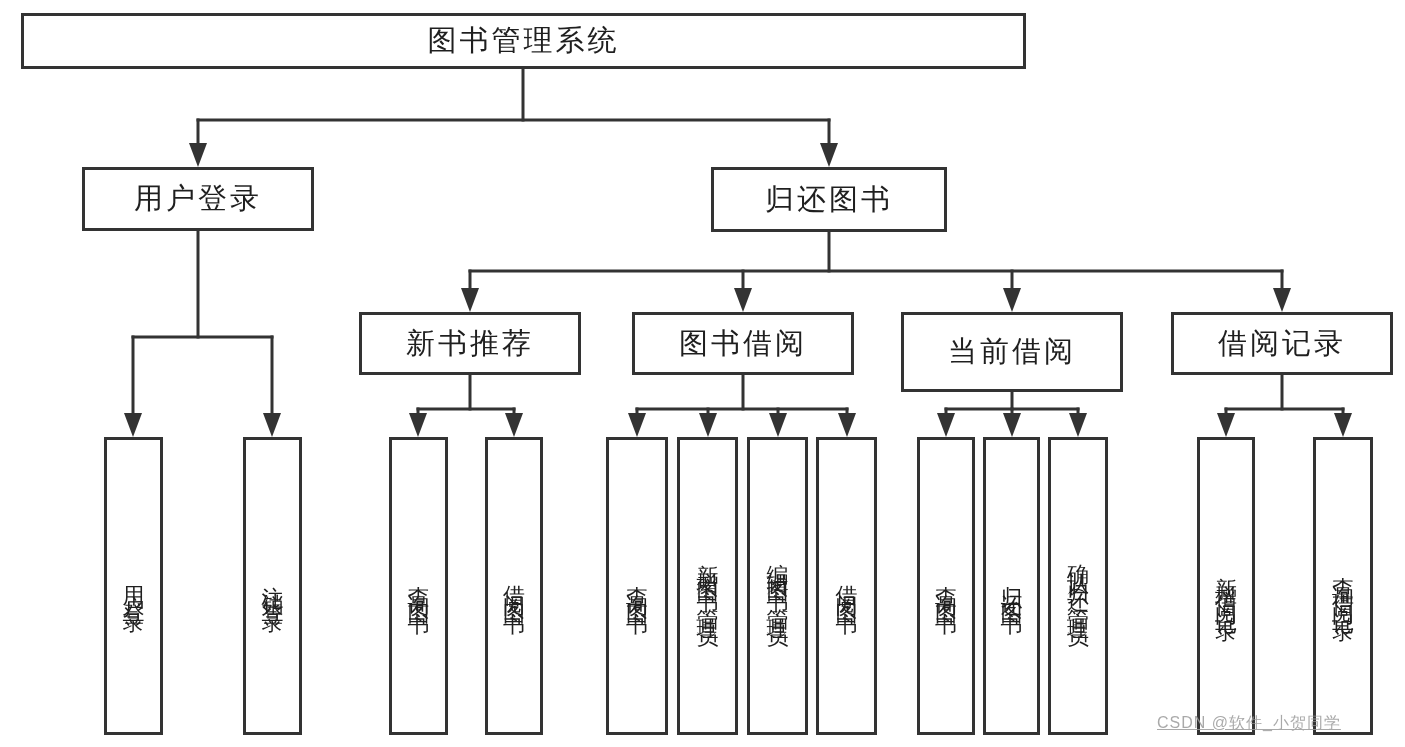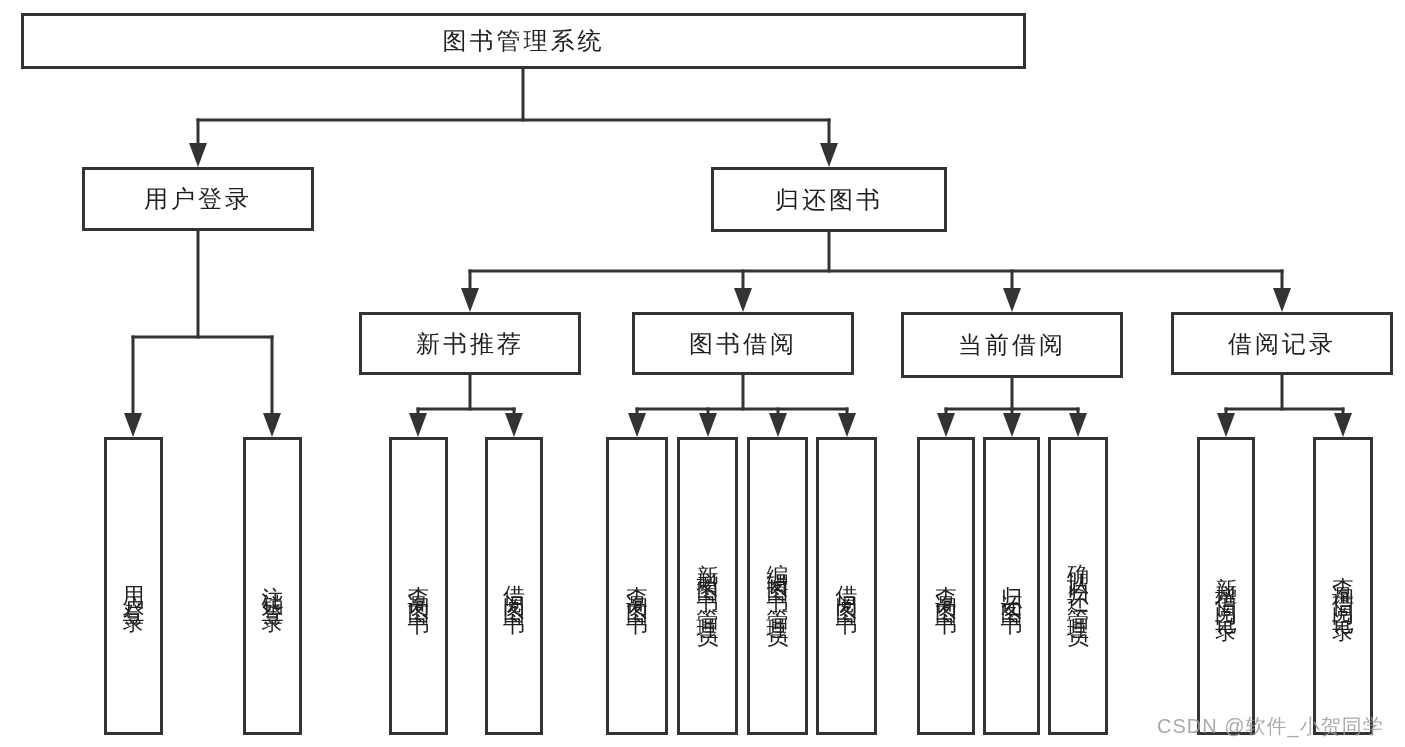--- a/index.html
+++ b/index.html
@@ -11,28 +11,28 @@
     font-family:"Liberation Sans","DejaVu Sans",sans-serif; overflow:hidden;
   }
   .connectors{position:absolute; left:0; top:0; width:1405px; height:747px;}
   .connectors line{stroke:var(--line); stroke-width:3; stroke-linecap:square;}
   .connectors polygon{fill:var(--line); stroke:none;}
   .box{
     position:absolute; background:#fff; border:3px solid var(--border);
     box-sizing:border-box; display:flex; align-items:center; justify-content:center;
     color:var(--text); z-index:2;
   }
-  .h{font-size:24px; letter-spacing:3px; white-space:nowrap;}
+  .h{font-size:29px; letter-spacing:3px; white-space:nowrap;}
   .v{
     writing-mode:vertical-rl; text-orientation:mixed;
     font-size:22px; letter-spacing:9px; line-height:1; padding:6px 0;
   }
   .watermark{
-    position:absolute; z-index:5; font-size:20px; letter-spacing:1px;
-    color:var(--wm); opacity:.85; white-space:nowrap;
+    position:absolute; z-index:5; font-size:16px; letter-spacing:1px;
+    color:var(--wm); opacity:.85; white-space:nowrap;text-decoration:underline;
   }
 </style>
 </head>
 <body>
 
 <div class="canvas">
 
   <svg class="connectors" viewBox="0 0 1405 747">
 
     <g>
@@ -109,21 +109,21 @@
     </g>
   </svg>
 
   <div class="box h" style="left:21px;top:13px;width:1005px;height:56px">图书管理系统</div>
 
   <div class="box h" style="left:82px;top:167px;width:232px;height:64px">用户登录</div>
   <div class="box h" style="left:711px;top:167px;width:236px;height:65px">归还图书</div>
 
   <div class="box h" style="left:359px;top:312px;width:222px;height:63px">新书推荐</div>
   <div class="box h" style="left:632px;top:312px;width:222px;height:63px">图书借阅</div>
-  <div class="box h" style="left:901px;top:312px;width:222px;height:66px">当前借阅</div>
+  <div class="box h" style="left:901px;top:312px;width:222px;height:80px">当前借阅</div>
   <div class="box h" style="left:1171px;top:312px;width:222px;height:63px">借阅记录</div>
 
   <div class="box v" style="left:104px;top:437px;width:59px;height:298px">用户登录</div>
   <div class="box v" style="left:243px;top:437px;width:59px;height:298px">注销登录</div>
 
   <div class="box v" style="left:389px;top:437px;width:59px;height:298px">查询图书</div>
   <div class="box v" style="left:485px;top:437px;width:58px;height:298px">借阅图书</div>
 
   <div class="box v" style="left:606px;top:437px;width:62px;height:298px">查询图书</div>
   <div class="box v" style="left:677px;top:437px;width:61px;height:298px">新增图书（管理员）</div>

